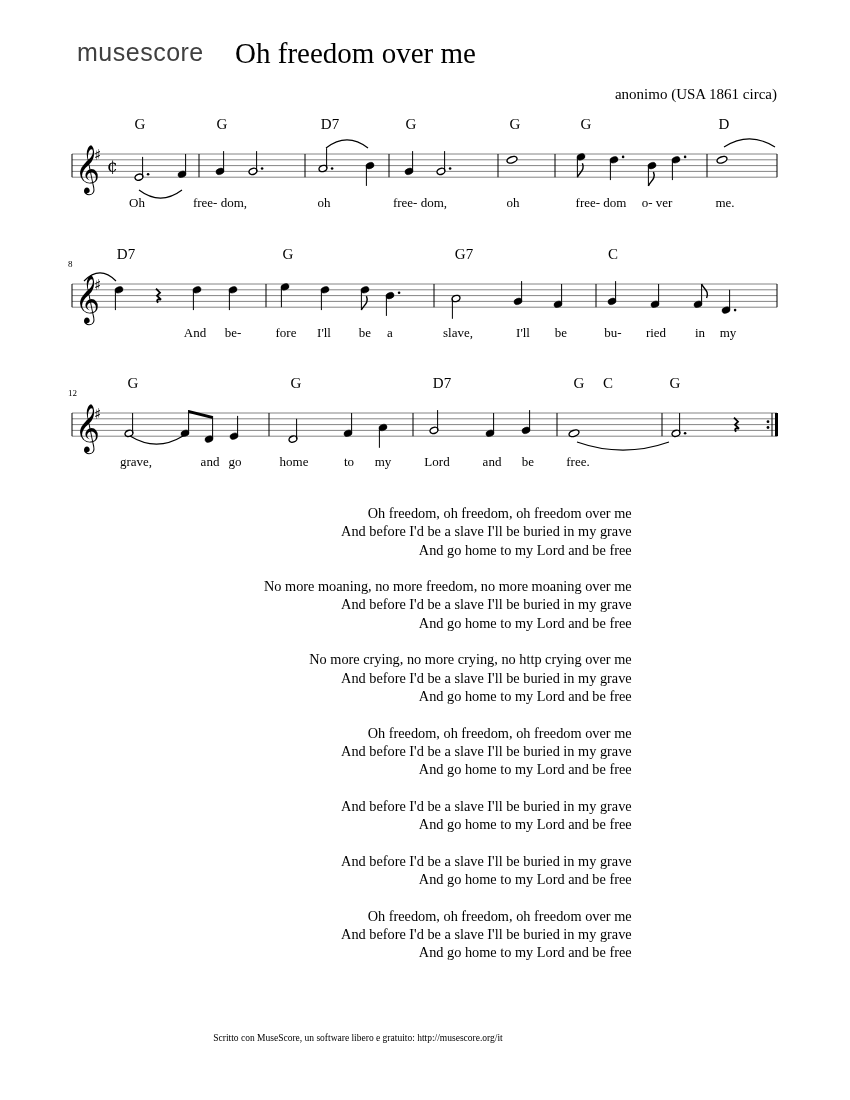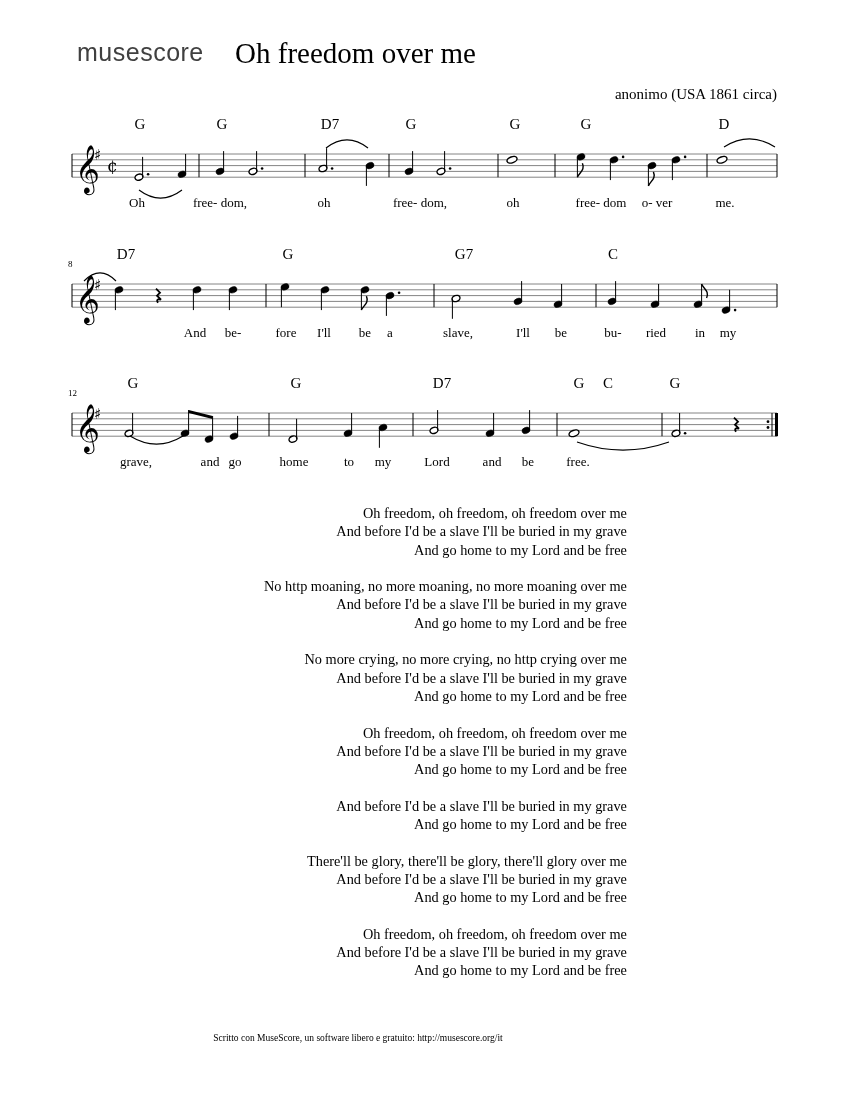--- a/index.html
+++ b/index.html
@@ -311,40 +311,39 @@
     <path d="M577 442 Q623 458.2 669 442" stroke="#000" stroke-width="1.1" fill="none"></path>
   </svg>
 
 <div class="verses" id="verses">
     <div class="verse">
       <div class="verse-line">Oh freedom, oh freedom, oh freedom over me</div>
       <div class="verse-line">And before I'd be a slave I'll be buried in my grave</div>
       <div class="verse-line">And go home to my Lord and be free</div>
     </div>
     <div class="verse">
-      <div class="verse-line">No http moaning, no more moaning, no more moaning over me</div>
+      <div class="verse-line">No more moaning, no more freedom, no more moaning over me</div>
       <div class="verse-line">And before I'd be a slave I'll be buried in my grave</div>
       <div class="verse-line">And go home to my Lord and be free</div>
     </div>
     <div class="verse">
       <div class="verse-line">No more crying, no more crying, no http crying over me</div>
       <div class="verse-line">And before I'd be a slave I'll be buried in my grave</div>
       <div class="verse-line">And go home to my Lord and be free</div>
     </div>
     <div class="verse">
       <div class="verse-line">Oh freedom, oh freedom, oh freedom over me</div>
       <div class="verse-line">And before I'd be a slave I'll be buried in my grave</div>
       <div class="verse-line">And go home to my Lord and be free</div>
     </div>
     <div class="verse">
       <div class="verse-line">And before I'd be a slave I'll be buried in my grave</div>
       <div class="verse-line">And go home to my Lord and be free</div>
     </div>
     <div class="verse">
-      <div class="verse-line">There'll be glory, there'll be glory, there'll glory over me</div>
       <div class="verse-line">And before I'd be a slave I'll be buried in my grave</div>
       <div class="verse-line">And go home to my Lord and be free</div>
     </div>
     <div class="verse">
       <div class="verse-line">Oh freedom, oh freedom, oh freedom over me</div>
       <div class="verse-line">And before I'd be a slave I'll be buried in my grave</div>
       <div class="verse-line">And go home to my Lord and be free</div>
     </div>
   </div>
 

